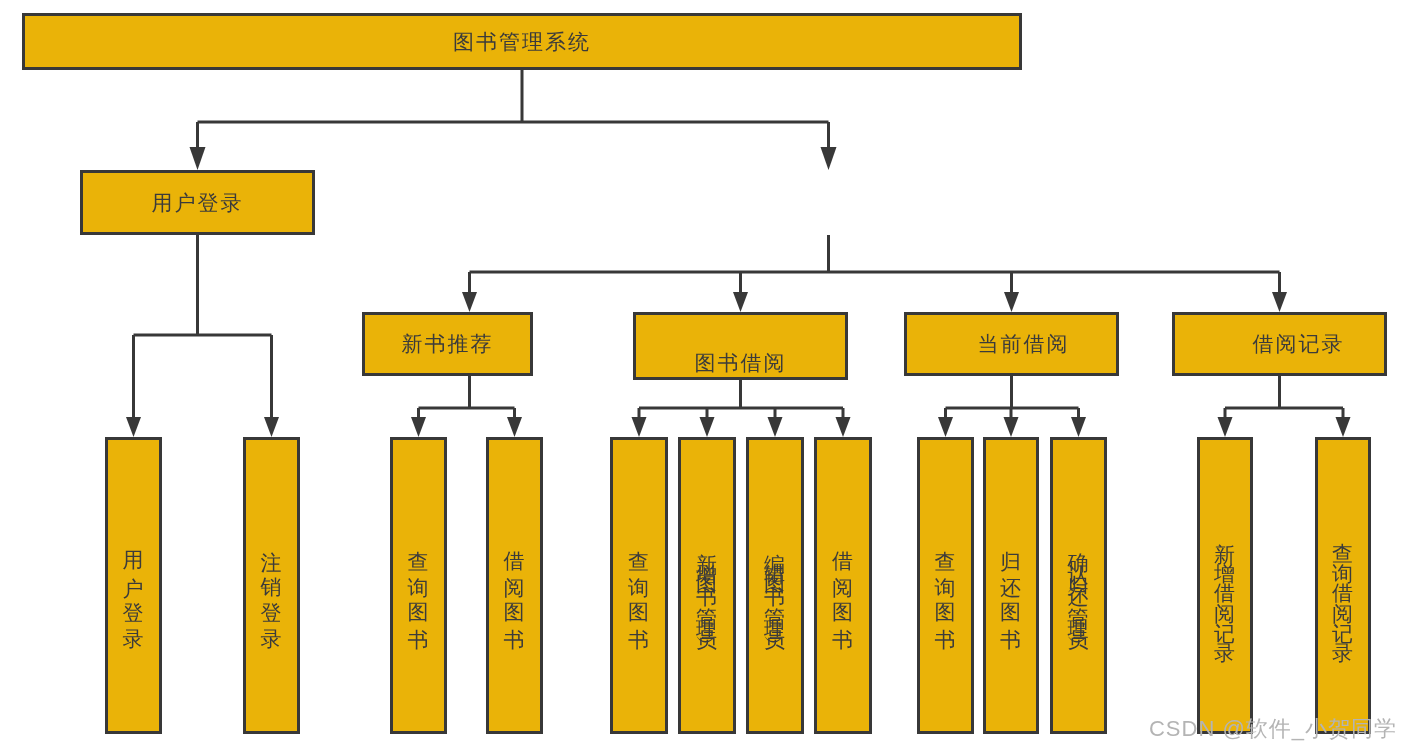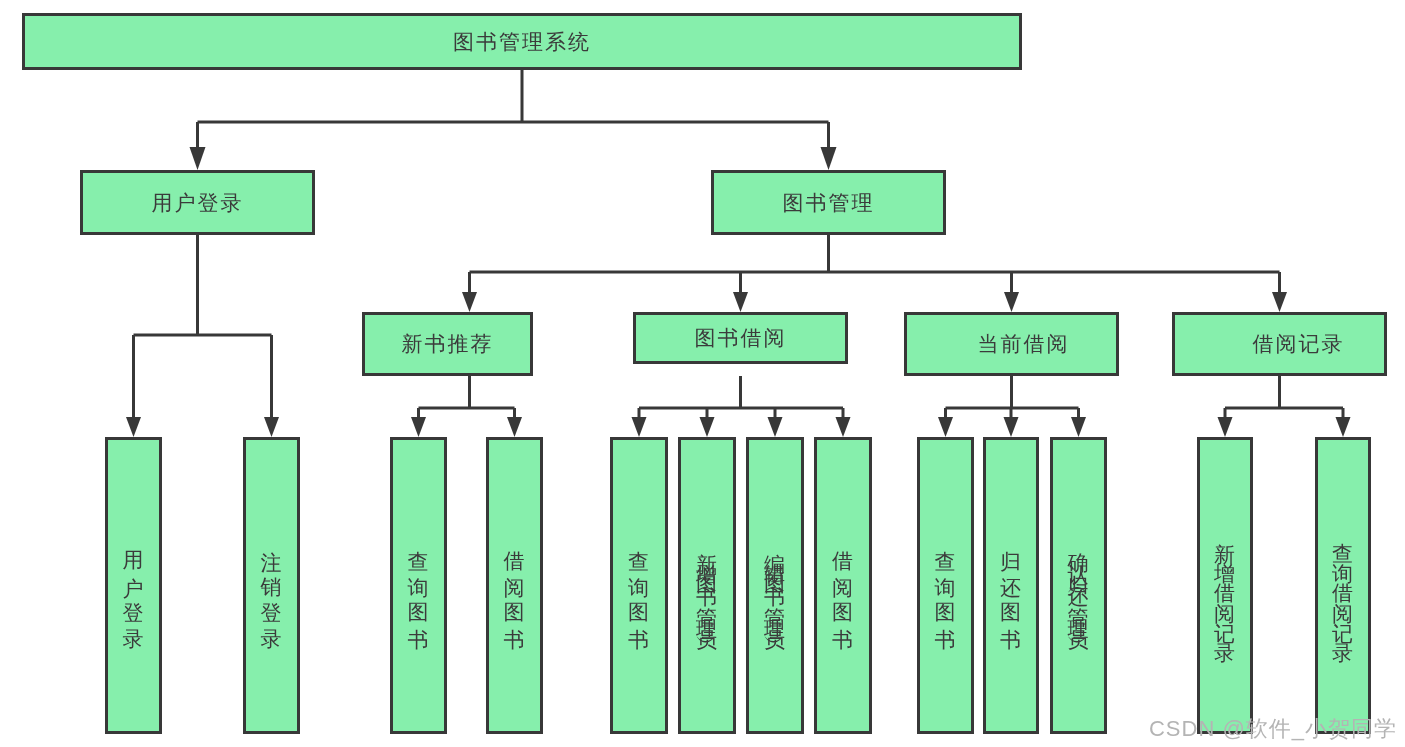--- a/index.html
+++ b/index.html
@@ -6,38 +6,38 @@
   body {
     width:1405px; height:747px; position:relative; overflow:hidden;
     background:#ffffff;
     font-family:"Liberation Sans","DejaVu Sans",sans-serif;
   }
   .stage { position:absolute; left:0; top:0; width:1405px; height:747px; }
   svg.connectors { position:absolute; left:0; top:0; z-index:1; }
   svg.connectors path { stroke:#383838; stroke-width:3; fill:none; }
   svg.connectors polygon { fill:#383838; stroke:none; }
   .node {
-    position:absolute; box-sizing:border-box; background:#86efac;
+    position:absolute; box-sizing:border-box; background:#eab308;
     border:3px solid #383838; color:#3b3b3b; z-index:2;
     display:flex; align-items:center; justify-content:center;
   }
   .hlabel { font-size:21px; letter-spacing:2px; white-space:nowrap; }
   .vtext {
     writing-mode:vertical-rl; text-orientation:mixed;
     font-size:21px; line-height:1; white-space:nowrap; color:#3b3b3b;
   }
   .ls4 { letter-spacing:26px; }
   .ls6 { letter-spacing:20px; }
   .ls8 { letter-spacing:11px; }
   
   .b-root   { left:22px;  top:13px;  width:1000px; height:57px; }
   .b-login  { left:80px;  top:170px; width:235px;  height:65px; }
   .b-mgmt   { left:711px; top:170px; width:235px;  height:65px; }
   .b-rec    { left:362px; top:312px; width:171px;  height:64px; }
-  .b-bor    { left:633px; top:312px; width:215px;  height:52px; }
+  .b-bor    { left:633px; top:312px; width:215px;  height:68px;align-items:flex-end; }
   .b-cur    { left:904px; top:312px; width:215px;  height:64px;padding-left:24px; }
   .b-his    { left:1172px;top:312px; width:215px;  height:64px;padding-left:38px; }
   .leaf     { top:437px; height:297px; }
   .l1  { left:105px;  width:57px; }
   .l2  { left:243px;  width:57px; }
   .l3  { left:390px;  width:57px; }
   .l4  { left:486px;  width:57px; }
   .l5  { left:610px;  width:58px; }
   .l6  { left:678px;  width:58px; }
   .l7  { left:746px;  width:58px; }
@@ -87,23 +87,20 @@
     <polygon points="1343,437 1335.5,417 1350.5,417"></polygon>
   </svg>
 
   <div class="node b-root">
     <span class="hlabel">图书管理系统</span>
   </div>
 
   <div class="node b-login">
     <span class="hlabel">用户登录</span>
   </div>
-  <div class="node b-mgmt">
-    <span class="hlabel">图书管理</span>
-  </div>
 
   <div class="node b-rec">
     <span class="hlabel">新书推荐</span>
   </div>
   <div class="node b-bor">
     <span class="hlabel">图书借阅</span>
   </div>
   <div class="node b-cur">
     <span class="hlabel">当前借阅</span>
   </div>

